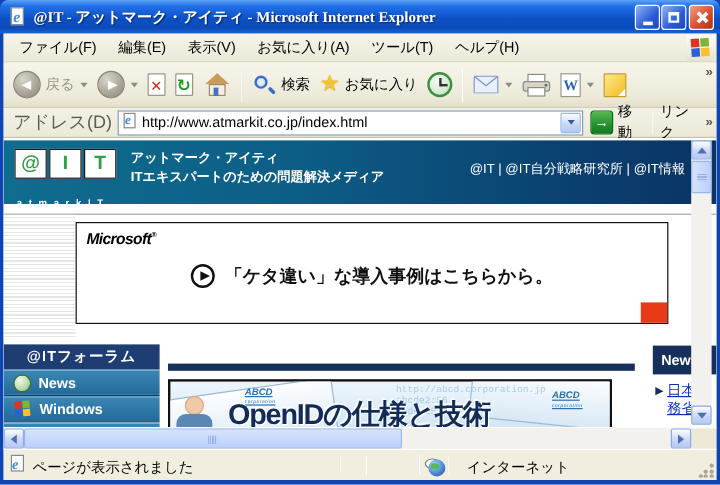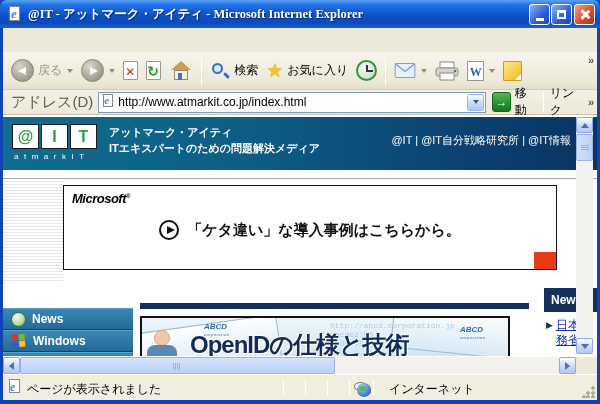--- a/index.html
+++ b/index.html
@@ -103,21 +103,21 @@
 
   
   .page { position:absolute; left:0; top:87px; width:594px; height:241px; background:#fff; overflow:hidden; }
 
   
   .siteheader { position:absolute; left:0; top:2px; width:594px; height:53px;
     background:linear-gradient(90deg,#0f6d8f 0%,#0d5e86 40%,#0a4070 80%,#0a3462 100%); }
   .logo-boxes { position:absolute; left:9px; top:7px; display:flex; gap:2px; }
   .logo-box { width:27px; height:25px; background:#fff; border:1px solid #1a1a1a; display:flex; align-items:center; justify-content:center;
     color:#2f9e44; font-weight:bold; font-size:16px; }
-  .logo-word { position:absolute; left:11px; top:35px; color:#fff; font-size:8px; font-weight:normal; letter-spacing:5.5px; }
+  .logo-word { position:absolute; left:11px; top:48px; color:#fff; font-size:8px; font-weight:bold; letter-spacing:5.5px; }
   .taglines { position:absolute; left:106px; top:7px; color:#fff; font-size:11px; font-weight:bold; line-height:16px; white-space:nowrap; }
   .toplinks { position:absolute; right:26px; top:4px; color:#fff; font-size:11px; white-space:nowrap;margin-top:12px; }
 
   
   .page-sep { position:absolute; left:0; top:63px; width:594px; height:1px; background:#a8a8a8; }
   .stripes { position:absolute; left:0; top:64px; width:60px; height:104px;
     background:repeating-linear-gradient(180deg,#fff 0 2px,#e6e6e6 2px 3px); }
 
   
   .adbanner { position:absolute; left:60px; top:70px; width:494px; height:85px; background:#fff; border:1px solid #111; }
@@ -143,21 +143,21 @@
   .tab { position:absolute; left:137px; top:173px; width:167px; height:21px; background:#16305c;
     clip-path:polygon(0 0,140px 0,167px 100%,0 100%); color:#fff; font-size:12px; font-weight:bold; line-height:21px; padding-left:13px; }
   .tab-bar { position:absolute; left:137px; top:188px; width:389px; height:6px; background:#16305c; }
   .feature { position:absolute; left:137px; top:201px; width:370px; height:60px; border:2px solid #111;
     background:linear-gradient(180deg,#eef6fc,#c6ddf0); overflow:hidden; }
   .card { position:absolute; background:linear-gradient(180deg,#fdfeff,#d8e8f5); border:1px solid #9db9d4; border-radius:3px; }
   .card1 { left:-12px; top:6px; width:150px; height:48px; transform:rotate(-8deg); }
   .card2 { left:250px; top:-8px; width:130px; height:44px; transform:rotate(6deg); }
   .avatar-head { position:absolute; width:16px; height:16px; border-radius:50%; background:#f2c9a8; border:1px solid #d8a888; }
   .avatar-body { position:absolute; width:30px; height:12px; border-radius:8px 8px 0 0; background:#5b87b5; }
-  .brand-sm { position:absolute; color:#2a6fb0; font-weight:bold; font-size:8px; font-style:italic; line-height:8px; }
+  .brand-sm { position:absolute; color:#2a6fb0; font-weight:bold; font-size:8px; font-style:italic; line-height:8px;text-decoration:underline; }
   .brand-sub { display:block; font-size:4px; font-weight:normal; letter-spacing:0.5px; }
   .code-text { position:absolute; left:188px; top:3px; color:#a8cce8; font:8px "Liberation Mono",monospace; line-height:9px; white-space:pre-line; }
   .feature-title { position:absolute; left:48px; top:11px; color:#132c57; font-size:24px; font-weight:bold; letter-spacing:-1px;
     text-shadow:1px 1px 0 #fff,-1px -1px 0 rgba(255,255,255,.7); white-space:nowrap; }
 
   
   .news-header { position:absolute; left:541px; top:173px; width:53px; height:24px; background:#16305c;
     color:#fff; font-size:12px; font-weight:bold; line-height:24px; padding-left:7px; }
   .news-links { position:absolute; left:543px; top:203px; width:60px; font-size:12px; color:#0d2fbe; line-height:15px; }
   .news-item { display:flex; gap:3px; margin-bottom:6px; }
@@ -226,20 +226,36 @@
     <div class="winbtn max">
         <div class="glyph-max"></div>
       </div>
     <div class="winbtn close">
         <div class="glyph-close"></div>
       </div>
   </div>
 
   <div id="body">
 
+    <div class="menubar">
+      <span class="menu-item">ファイル(F)</span>
+      <span class="menu-item">編集(E)</span>
+      <span class="menu-item">表示(V)</span>
+      <span class="menu-item">お気に入り(A)</span>
+      <span class="menu-item">ツール(T)</span>
+      <span class="menu-item">ヘルプ(H)</span>
+      <div class="menu-logo">
+        <div class="winflag">
+            <i class="r"></i>
+            <i class="g"></i>
+            <i class="b"></i>
+            <i class="y"></i>
+          </div>
+      </div>
+    </div>
 
     <div class="toolbar">
       <div class="tbtn">
         <div class="nav-circle back"></div>
         <span class="lbl">戻る</span>
         <div class="drop"></div>
       </div>
       <div class="tbtn">
         <div class="nav-circle fwd"></div>
         <div class="drop"></div>
@@ -347,20 +363,21 @@
 
       <div class="adbanner">
         <span class="ad-brand"><span>Microsoft</span><sup style="font-size:6px;">®</sup></span>
         <div class="ad-line">
           <div class="play"></div>
           <span class="ad-msg">「ケタ違い」な導入事例はこちらから。</span>
         </div>
         <div class="ad-orange"></div>
       </div>
 
+      <div class="side-header">@ITフォーラム</div>
       <div class="side-item" style="top:193px;">
         <span class="ico">
             <span class="circ-ico" style="display:block;"></span>
           </span>
         <span>News</span>
       </div>
       <div class="side-item" style="top:215px;">
         <span class="ico">
           <span class="winflag flag-sm" style="display:block;">
               <i class="r"></i>

